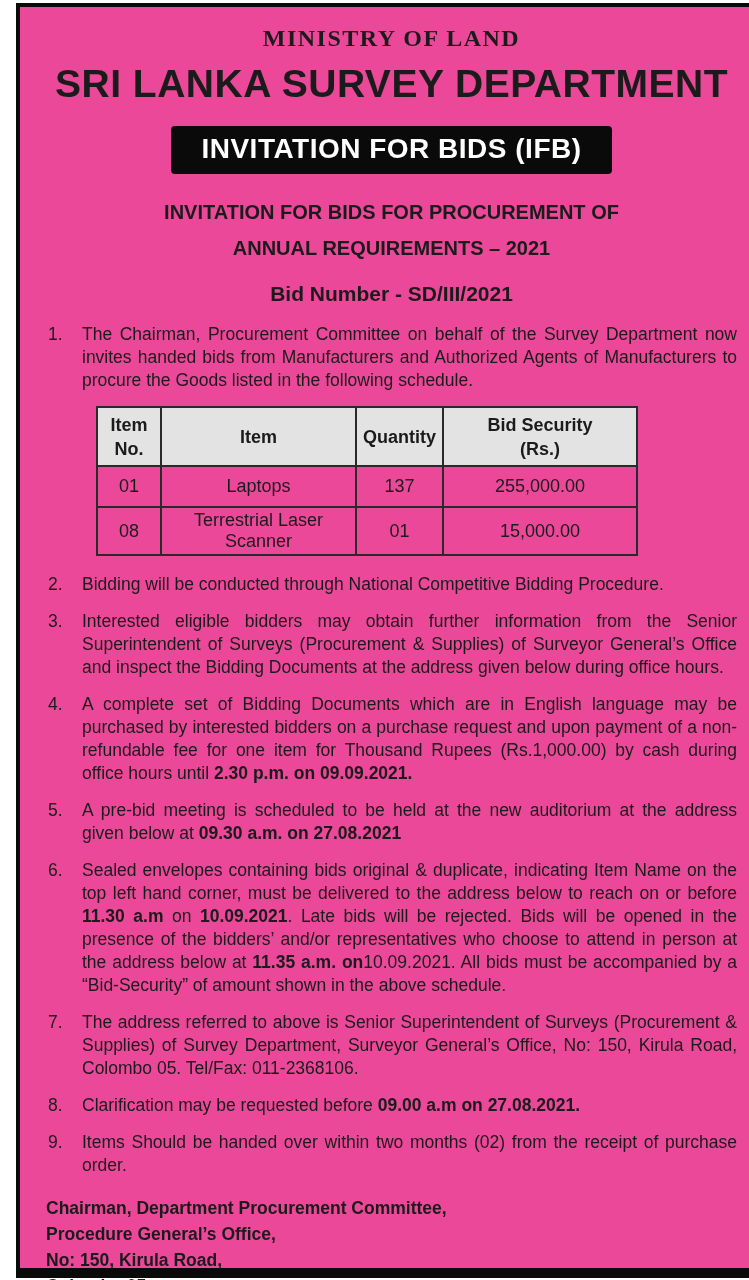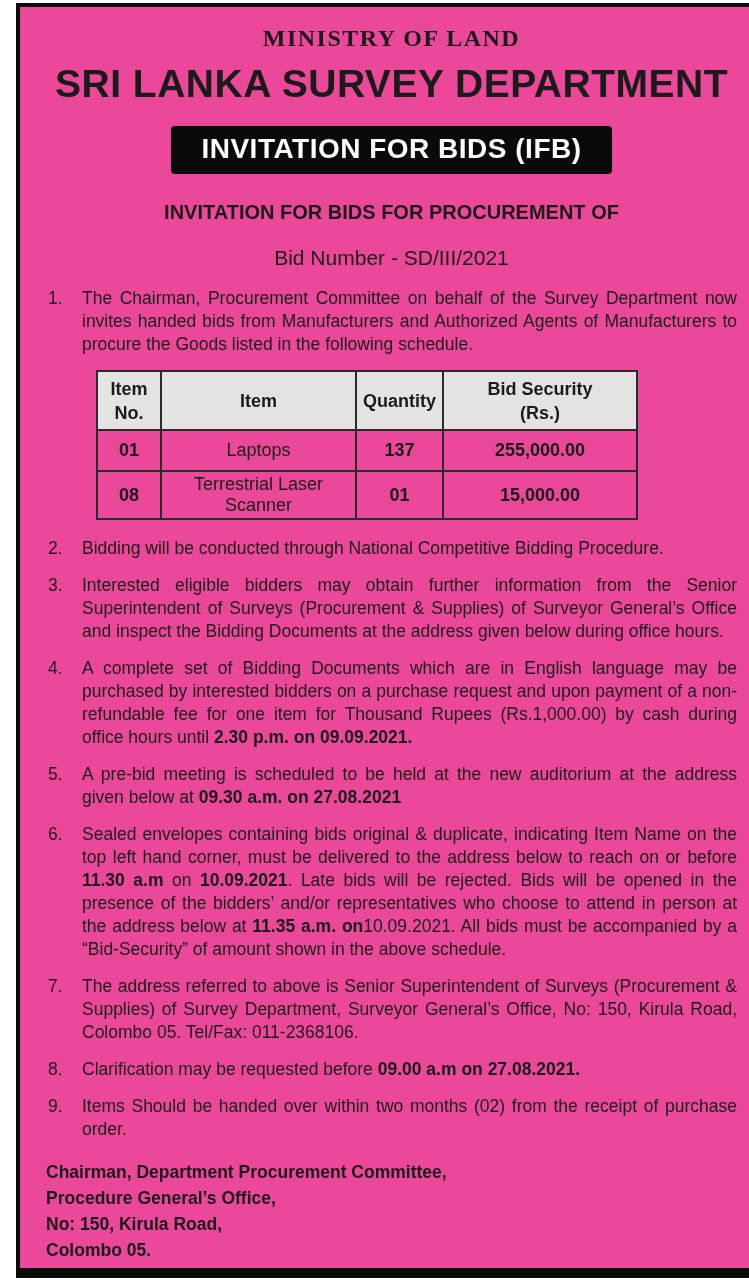--- a/index.html
+++ b/index.html
@@ -44,21 +44,21 @@
     padding:7px 30px 9px 30px;
     border-radius:4px;
   }
   .main-title{
     font-weight:bold;
     font-size:20px;
     line-height:36px;
     margin-top:20px;
   }
   .bid-number{
-    font-weight:normal;
+    font-weight:bold;
     font-size:21px;
     margin-top:16px;
   }
   .list{margin-top:17px;}
   .item{
     position:relative;
     padding-left:36px;
     margin-bottom:14px;
     font-size:17.5px;
     line-height:23px;
@@ -82,21 +82,21 @@
     padding:2px 6px;
   }
   table.goods th{
     background:#e3e3e3;
     font-weight:bold;
     white-space:pre-line;
     height:53px;
     line-height:24px;
   }
   table.goods td{height:35px;}
-  td.bold{font-weight:bold;}
+  td.bold{font-weight:normal;}
   td.left{text-align:left;padding-left:12px;}
   .col-itemno{width:64px;}
   .col-item{width:195px;}
   .col-qty{width:83px;}
   .col-sec{width:194px;}
   .footer-block{
     margin-top:18px;
     font-weight:bold;
     font-size:17.5px;
     line-height:26px;
@@ -110,20 +110,21 @@
   <div class="center ministry">MINISTRY OF LAND</div>
 
   <div class="center department">SRI LANKA SURVEY DEPARTMENT</div>
 
   <div class="center badge-wrap">
     <span class="badge">INVITATION FOR BIDS (IFB)</span>
   </div>
 
   <div class="center main-title">
     <div>INVITATION FOR BIDS FOR PROCUREMENT OF</div>
+    <div>ANNUAL REQUIREMENTS – 2021</div>
   </div>
 
   <div class="center bid-number">Bid Number - SD/III/2021</div>
 
   <div class="list">
 
     <div class="item">
       <span class="inum">1.</span>
       <div class="itext"><span>The Chairman, Procurement Committee on behalf of the Survey Department now invites handed bids from Manufacturers and Authorized Agents of Manufacturers to procure the Goods listed in the following schedule.</span></div>
     </div>

